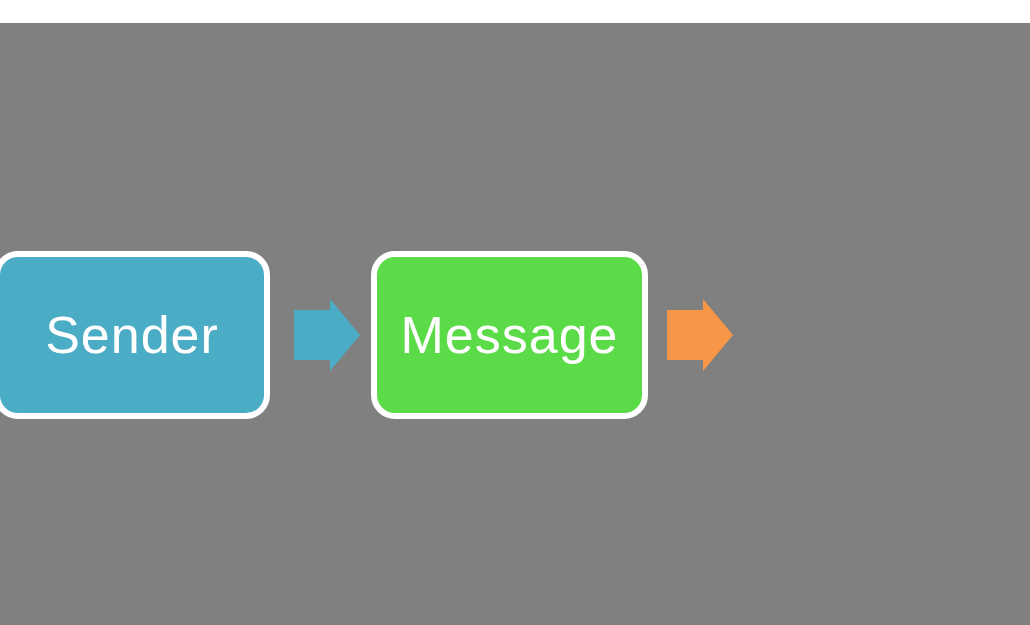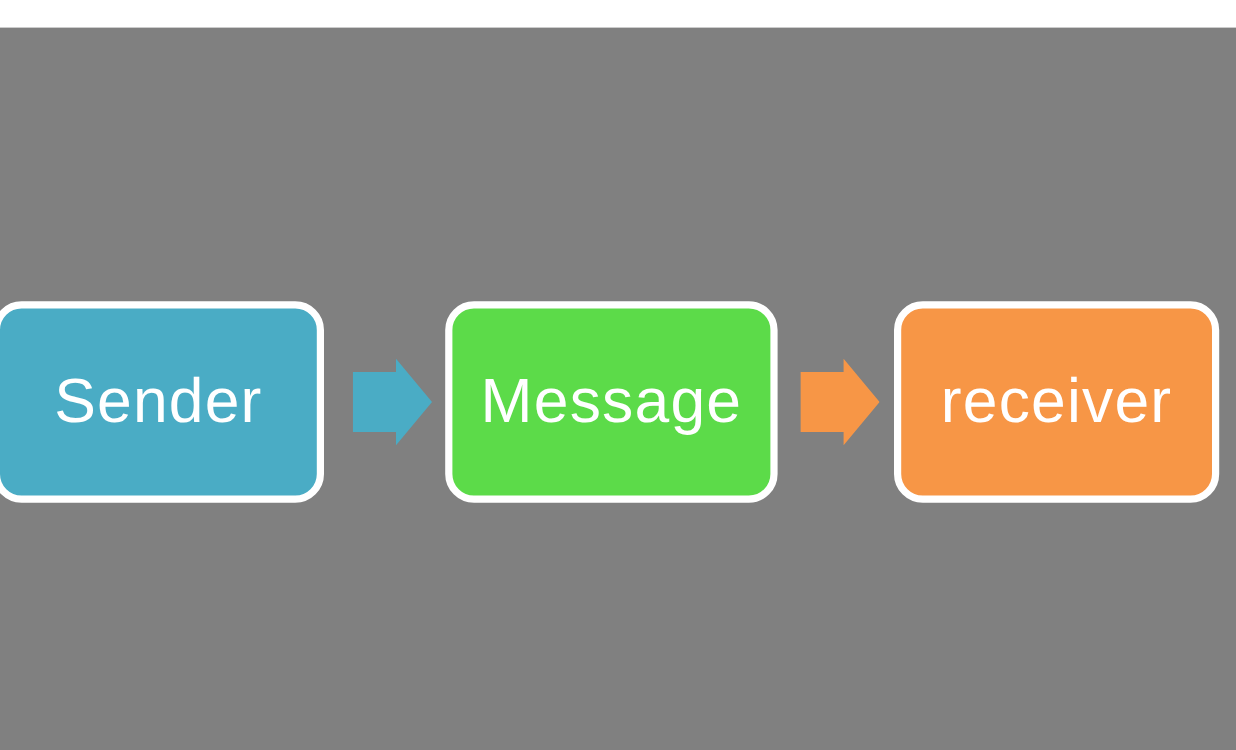--- a/index.html
+++ b/index.html
@@ -58,17 +58,14 @@
   </svg>
 
   <div class="node node-message" style="background-color: rgb(92, 219, 73);">
     <span class="node-label">Message</span>
   </div>
 
   <svg class="arrow arrow-2" viewBox="0 0 66 72" xmlns="http://www.w3.org/2000/svg">
     <polygon points="0,11 36,11 36,0 66,36 36,72 36,61 0,61" fill="#F79646"></polygon>
   </svg>
 
-  <div class="node node-receiver" style="background-color: rgb(247, 150, 70);">
-    <span class="node-label">receiver</span>
-  </div>
 
 </div>
 
 </body></html>

